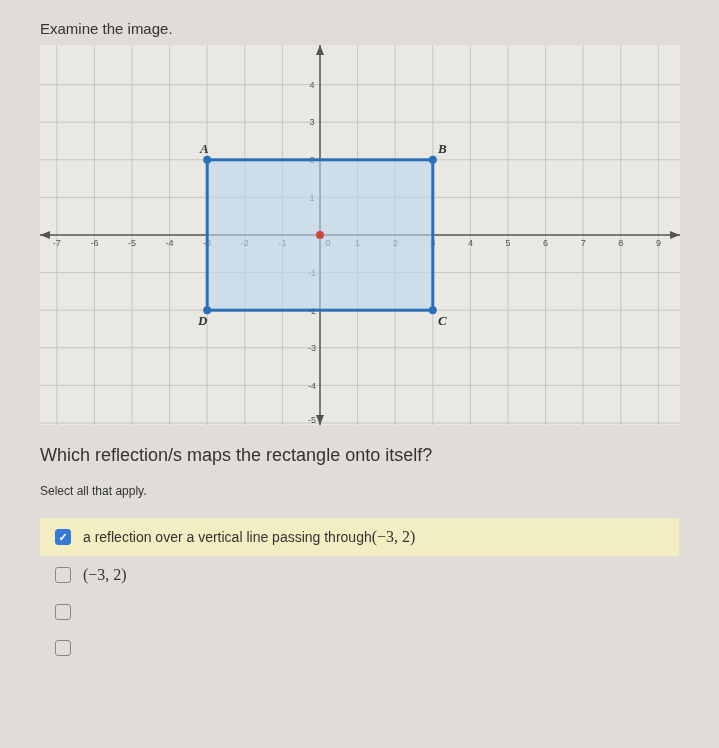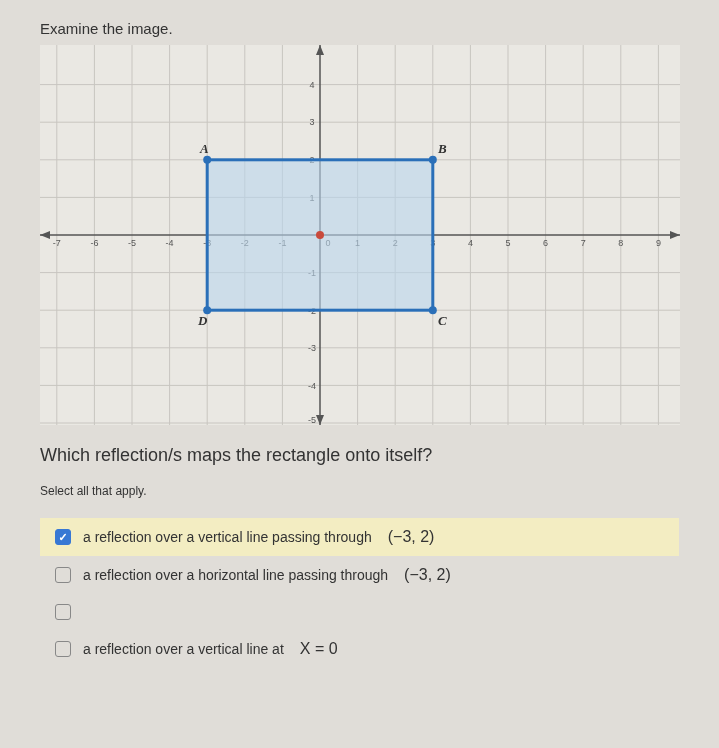--- a/index.html
+++ b/index.html
@@ -63,24 +63,24 @@
     }
     .checkbox.checked::after {
       content: "✓";
       color: white;
       font-size: 11px;
       font-weight: bold;
     }
     .option-text {
       display: flex;
       align-items: baseline;
-      gap: 16px;
+      gap: 0;
     }
     .math {
-      font-family: Liberation Sans, sans-serif;
+      font-family: Liberation Serif, serif;
       font-size: 16px;
     }
   </style>
 </head>
 <body>
 
 <div class="instruction">Examine the image.</div>
 
 <div class="graph-container">
   <svg class="graph-svg" viewBox="0 0 640 380">
@@ -177,27 +177,22 @@
   <div class="option selected">
     <div class="checkbox checked"></div>
     <div class="option-text">
       <span>a reflection over a vertical line passing through </span>
       <span class="math">(−3, 2)</span>
     </div>
   </div>
   <div class="option">
     <div class="checkbox"></div>
     <div class="option-text">
-      <span>a reflection over a horizontal line passing through </span>
       <span class="math">(−3, 2)</span>
     </div>
   </div>
   <div class="option">
     <div class="checkbox"></div>
   </div>
   <div class="option">
     <div class="checkbox"></div>
-    <div class="option-text">
-      <span>a reflection over a vertical line at </span>
-      <span class="math">X = 0</span>
-    </div>
   </div>
 </div>
 
 </body></html>

